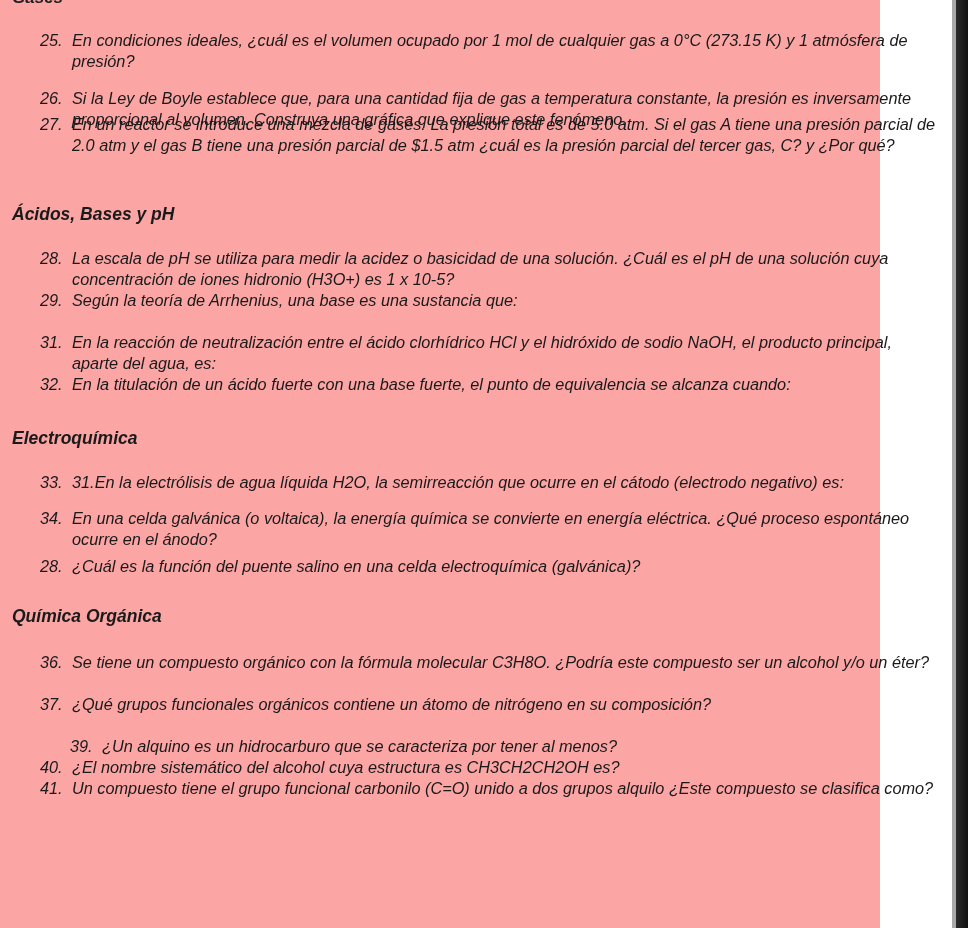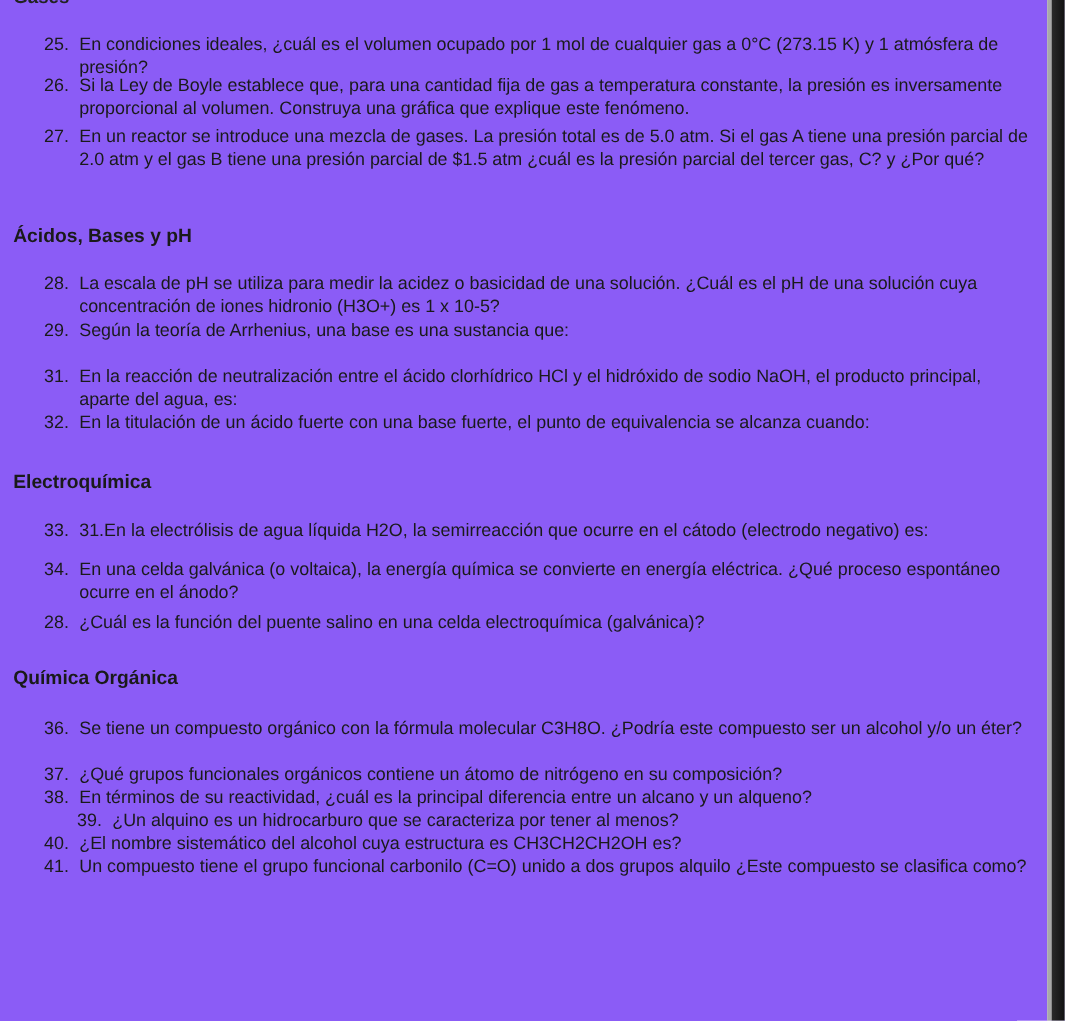--- a/index.html
+++ b/index.html
@@ -3,22 +3,23 @@
 <meta charset="utf-8">
 <style>
   html, body { margin: 0; padding: 0; }
   body {
     width: 968px; height: 928px; overflow: hidden; position: relative;
     background: #ffffff;
     font-family: "Liberation Sans", sans-serif;
     color: #1a1a1a;
   }
   .page {
-    position: absolute; left: 0; top: 0; width: 952px; height: 928px;
-    background: #8b5cf6;
+    position: absolute; left: 0; top: 0; width: 880px; height: 928px;
+    background: #fca5a5;
+    font-style: italic;
   }
   .edge-grey {
     position: absolute; left: 952px; top: 0; width: 4px; height: 928px;
     background: #a9a9a9;
   }
   .edge-dark {
     position: absolute; left: 956px; top: 0; width: 12px; height: 928px;
     background: linear-gradient(to right, #2a2a2a, #111111);
   }
   .cut-heading {
@@ -45,21 +46,21 @@
 <body>
 
 <div class="page">
 
   <div class="cut-heading">Gases</div>
 
   <div class="item" style="top:30px;">
     <span class="num">25.</span>
     <span class="txt">En condiciones ideales, ¿cuál es el volumen ocupado por 1 mol de cualquier gas a 0°C (273.15 K) y 1 atmósfera de presión?</span>
   </div>
-  <div class="item" style="top:68px;">
+  <div class="item" style="top:88px;">
     <span class="num">26.</span>
     <span class="txt">Si la Ley de Boyle establece que, para una cantidad fija de gas a temperatura constante, la presión es inversamente proporcional al volumen. Construya una gráfica que explique este fenómeno.</span>
   </div>
   <div class="item" style="top:114px;">
     <span class="num">27.</span>
     <span class="txt">En un reactor se introduce una mezcla de gases. La presión total es de 5.0 atm. Si el gas A tiene una presión parcial de 2.0 atm y el gas B tiene una presión parcial de $1.5 atm ¿cuál es la presión parcial del tercer gas, C? y ¿Por qué?</span>
   </div>
 
   <div class="heading" style="top:204px;">Ácidos, Bases y pH</div>
   <div class="item" style="top:248px;">
@@ -95,24 +96,20 @@
 
   <div class="heading" style="top:606px;">Química Orgánica</div>
   <div class="item" style="top:652px;">
     <span class="num">36.</span>
     <span class="txt">Se tiene un compuesto orgánico con la fórmula molecular C3H8O. ¿Podría este compuesto ser un alcohol y/o un éter?</span>
   </div>
   <div class="item" style="top:694px;">
     <span class="num">37.</span>
     <span class="txt">¿Qué grupos funcionales orgánicos contiene un átomo de nitrógeno en su composición?</span>
   </div>
-  <div class="item" style="top:715px;">
-    <span class="num">38.</span>
-    <span class="txt">En términos de su reactividad, ¿cuál es la principal diferencia entre un alcano y un alqueno?</span>
-  </div>
   <div class="item" style="top:736px;margin-left:30px;">
     <span class="num">39.</span>
     <span class="txt">¿Un alquino es un hidrocarburo que se caracteriza por tener al menos?</span>
   </div>
   <div class="item" style="top:757px;">
     <span class="num">40.</span>
     <span class="txt">¿El nombre sistemático del alcohol cuya estructura es CH3CH2CH2OH es?</span>
   </div>
   <div class="item" style="top:778px;">
     <span class="num">41.</span>

